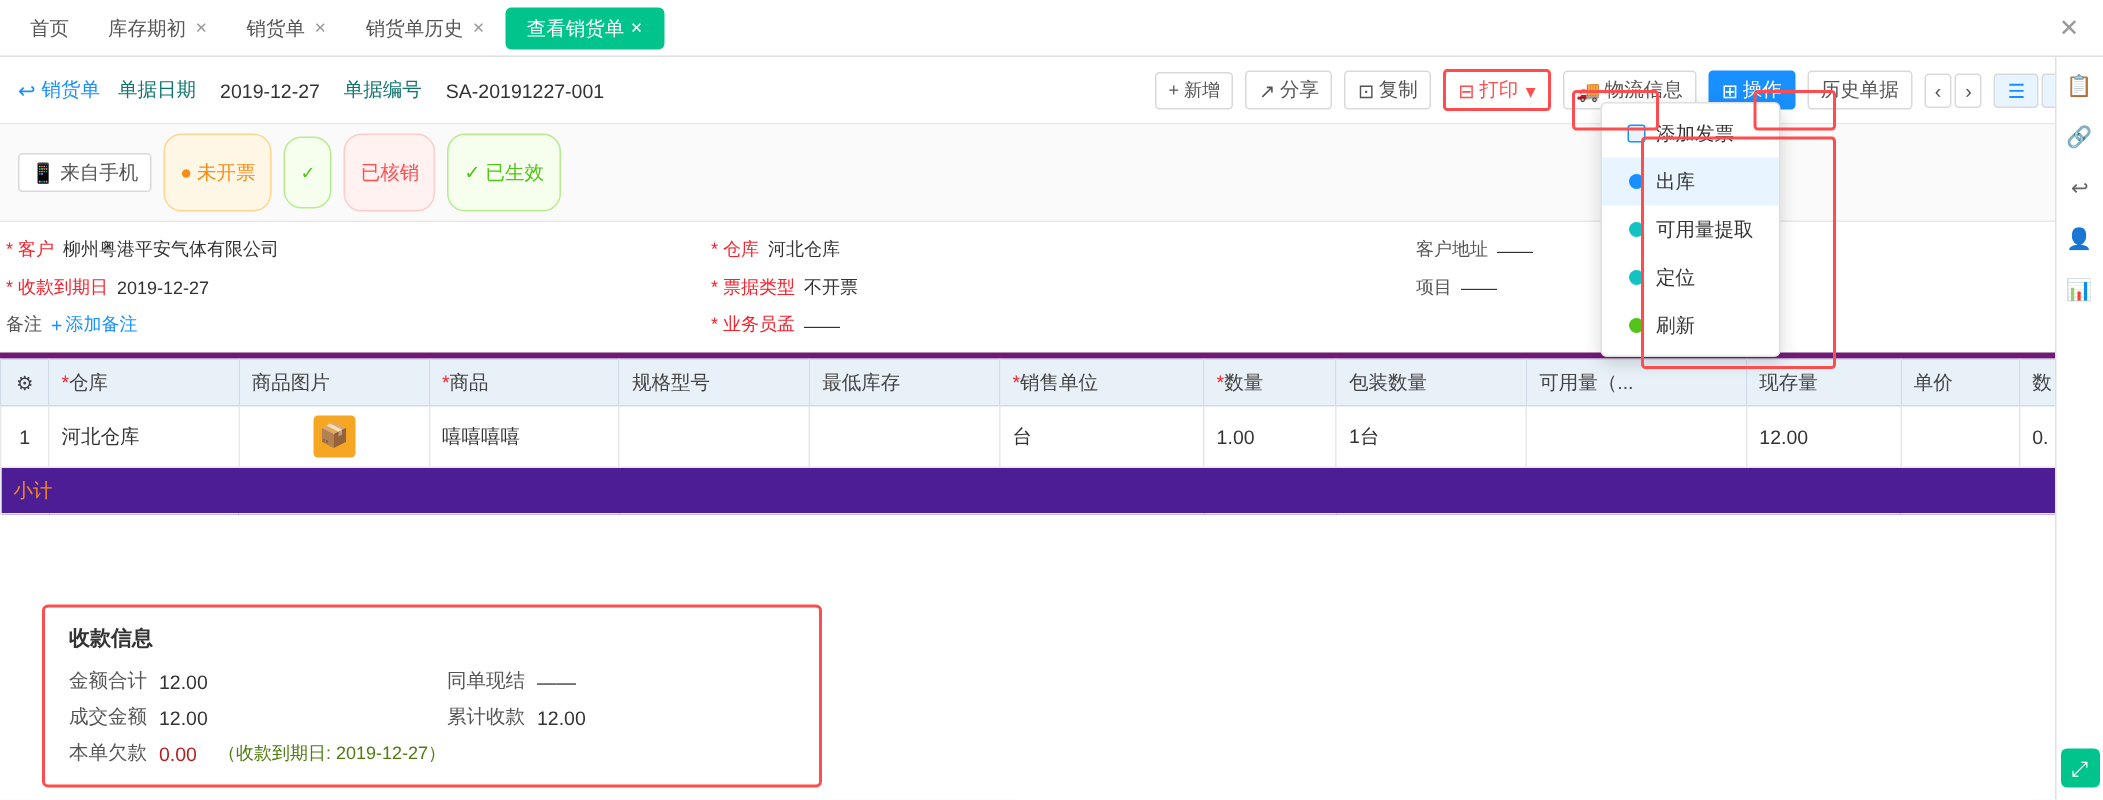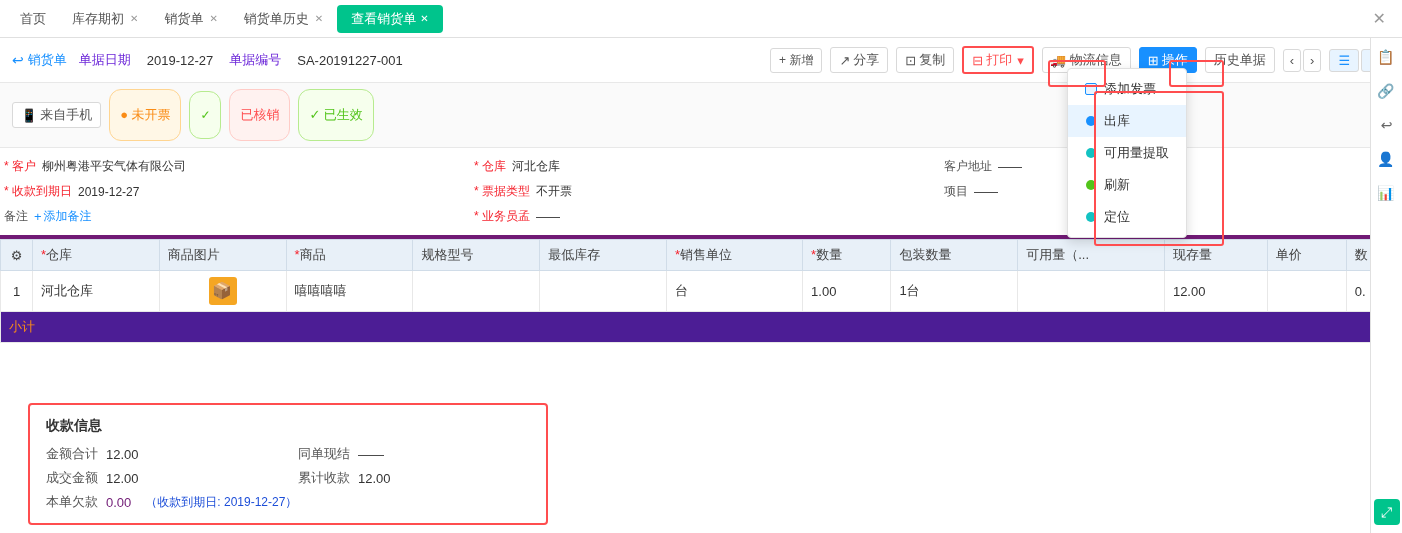--- a/index.html
+++ b/index.html
@@ -18,21 +18,21 @@
     .tab-confirm { background: #00c48c; color: #fff; border-radius: 4px; padding: 0 14px; height: 28px; display: flex; align-items: center; gap: 4px; cursor: pointer; }
     .close-btn { margin-left: auto; color: #999; font-size: 16px; cursor: pointer; padding: 0 8px; }
 
     
     .main-container { background: #fff; height: calc(533px - 38px); display: flex; flex-direction: column; overflow: hidden; }
 
     
     .toolbar { display: flex; align-items: center; padding: 8px 12px; border-bottom: 1px solid #e8e8e8; gap: 12px; background: #fff; }
     .doc-type { display: flex; align-items: center; gap: 4px; color: #1890ff; font-size: 13px; }
     .doc-meta { display: flex; align-items: center; gap: 16px; color: #555; font-size: 13px; }
-    .doc-meta span { color: #6d28d9; }
+    .doc-meta span { color: #0f766e; }
     .toolbar-right { margin-left: auto; display: flex; align-items: center; gap: 8px; }
     .tb-btn { display: flex; align-items: center; gap: 3px; padding: 3px 8px; border: 1px solid #d9d9d9; border-radius: 3px; cursor: pointer; color: #555; background: #fff; font-size: 12px; }
     .tb-btn-print { border: 2px solid #ff4d4f; color: #ff4d4f; background: #fff; }
     .tb-btn-op { background: #1890ff; color: #fff; border-color: #1890ff; }
     .nav-arrows { display: flex; gap: 2px; }
     .nav-arrow { padding: 3px 6px; border: 1px solid #d9d9d9; border-radius: 3px; cursor: pointer; color: #555; background: #fff; }
     .view-btns { display: flex; gap: 2px; }
     .view-btn { padding: 3px 8px; border: 1px solid #d9d9d9; border-radius: 3px; cursor: pointer; color: #1890ff; background: #e8f4ff; }
 
     
@@ -68,22 +68,22 @@
     
     .payment-box {
       margin: 8px 28px; padding: 12px 16px; border: 2px solid #ff4d4f; border-radius: 4px;
       background: #fff; max-width: 520px;
     }
     .payment-title { font-weight: bold; font-size: 14px; margin-bottom: 10px; color: #333; }
     .payment-grid { display: grid; grid-template-columns: 1fr 1fr; gap: 6px 20px; }
     .payment-row { display: flex; align-items: center; gap: 8px; font-size: 13px; }
     .payment-key { color: #555; white-space: nowrap; }
     .payment-val { color: #333; }
-    .payment-val-red { color: #701a75; text-align: right; }
-    .payment-val-hint { color: #1d4ed8; font-size: 12px; margin-left: 6px; }
+    .payment-val-red { color: #b91c1c; text-align: right; }
+    .payment-val-hint { color: #4d7c0f; font-size: 12px; margin-left: 6px; }
 
     
     .dropdown-menu {
       position: absolute; top: 68px; right: 215px; background: #fff;
       border: 1px solid #e0e0e0; border-radius: 4px; box-shadow: 0 4px 12px rgba(0,0,0,0.15);
       z-index: 100; min-width: 120px; padding: 4px 0;
     }
     .dropdown-item {
       display: flex; align-items: center; gap: 6px; padding: 7px 16px;
       cursor: pointer; color: #333; font-size: 13px;
@@ -327,29 +327,29 @@
       <span>出库</span>
     </div>
     <div class="dropdown-item">
       <span class="dropdown-icon">
         <span class="icon-circle-teal"></span>
       </span>
       <span>可用量提取</span>
     </div>
     <div class="dropdown-item">
       <span class="dropdown-icon">
+        <span class="icon-circle-teal"></span>
+      </span>
+      <span>定位</span>
+    </div>
+    <div class="dropdown-item">
+      <span class="dropdown-icon">
         <span class="icon-circle-green"></span>
       </span>
       <span>刷新</span>
-    </div>
-    <div class="dropdown-item">
-      <span class="dropdown-icon">
-        <span class="icon-circle-teal"></span>
-      </span>
-      <span>定位</span>
     </div>
   </div>
 
   <div style="position:absolute; top:60px; right:296px; border:2px solid #ff4d4f; border-radius:3px; width:58px; height:27px; pointer-events:none; z-index:300;"></div>
 
   <div style="position:absolute; top:60px; right:178px; border:2px solid #ff4d4f; border-radius:3px; width:55px; height:27px; pointer-events:none; z-index:300;"></div>
 
   <div style="position:absolute; top:91px; right:178px; border:2px solid #ff4d4f; border-radius:3px; width:130px; height:155px; pointer-events:none; z-index:300;"></div>
 
   <div class="right-sidebar">

